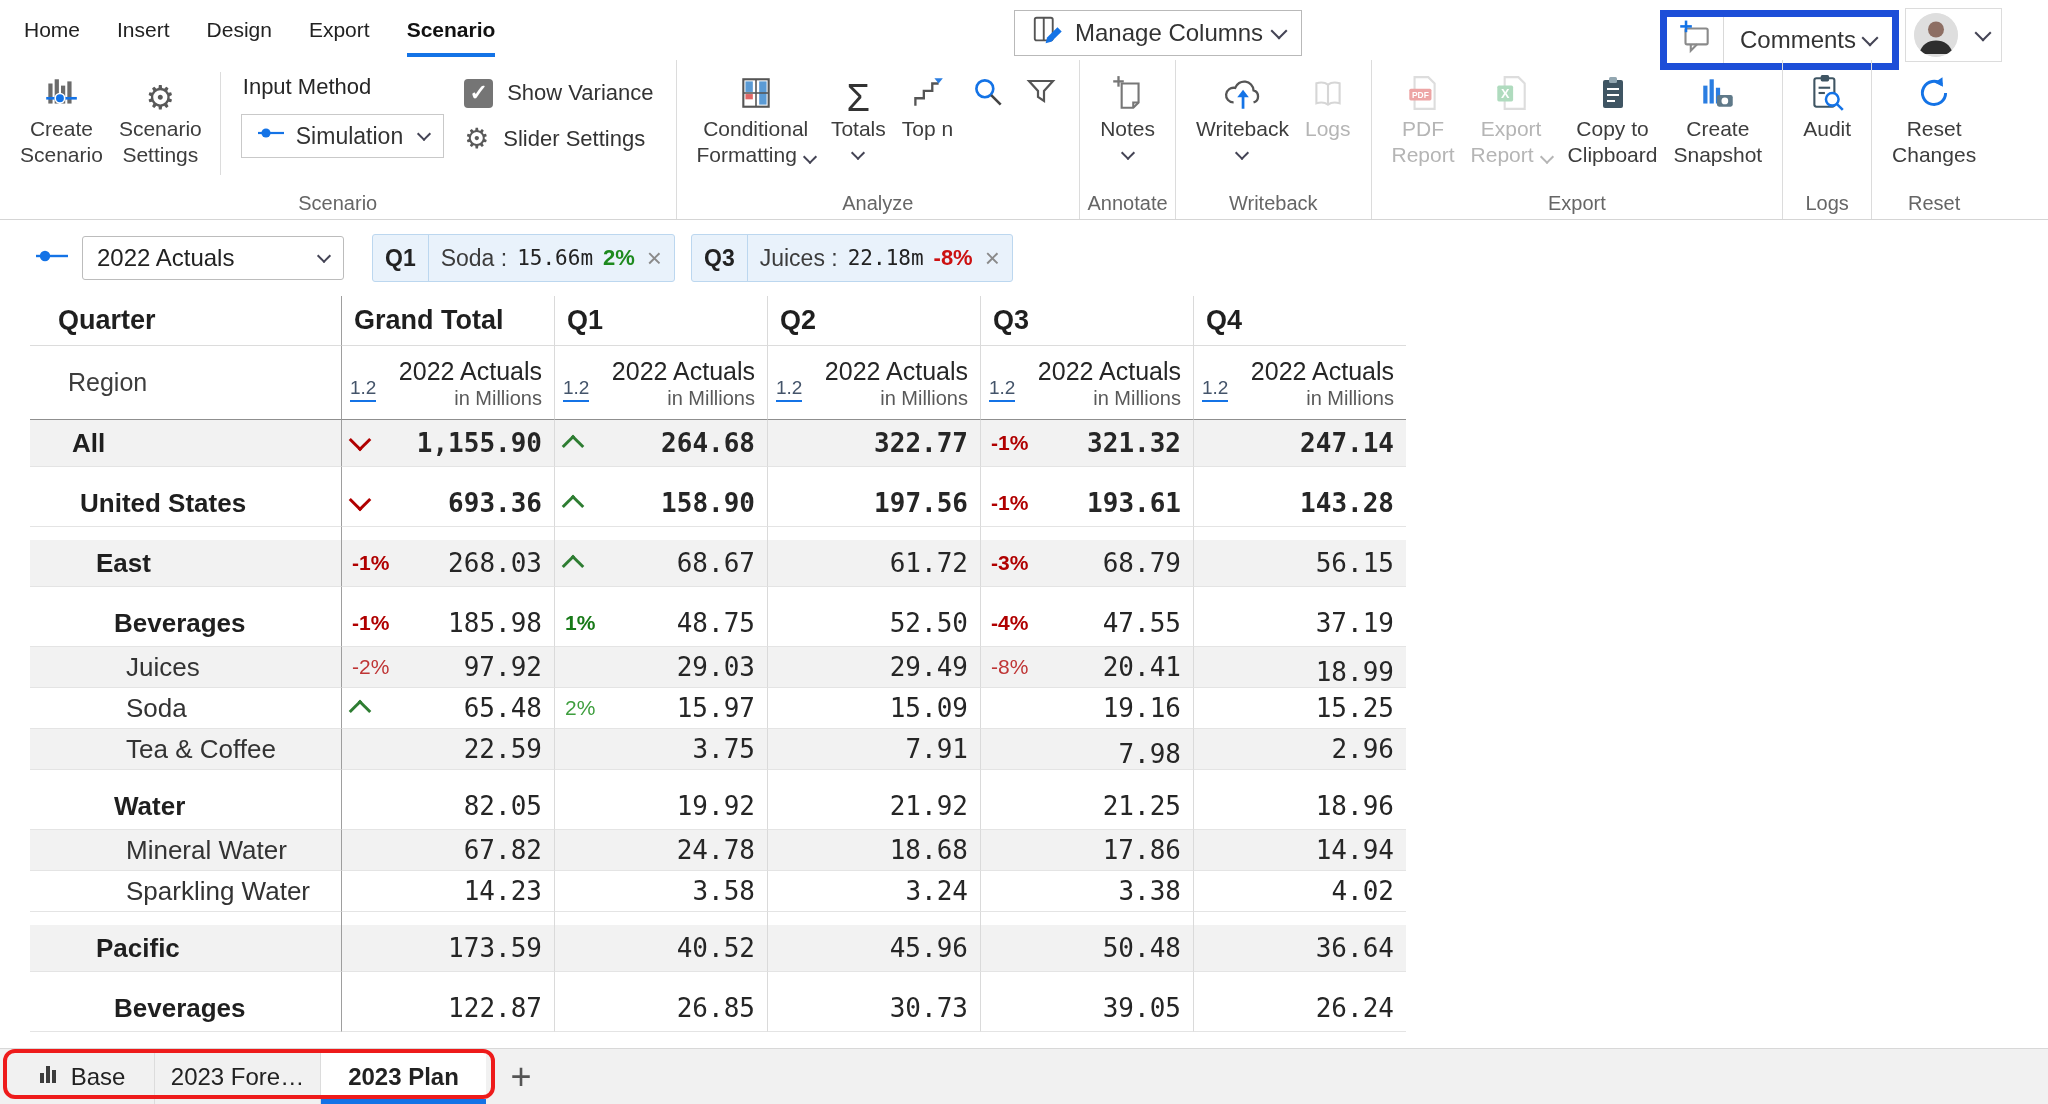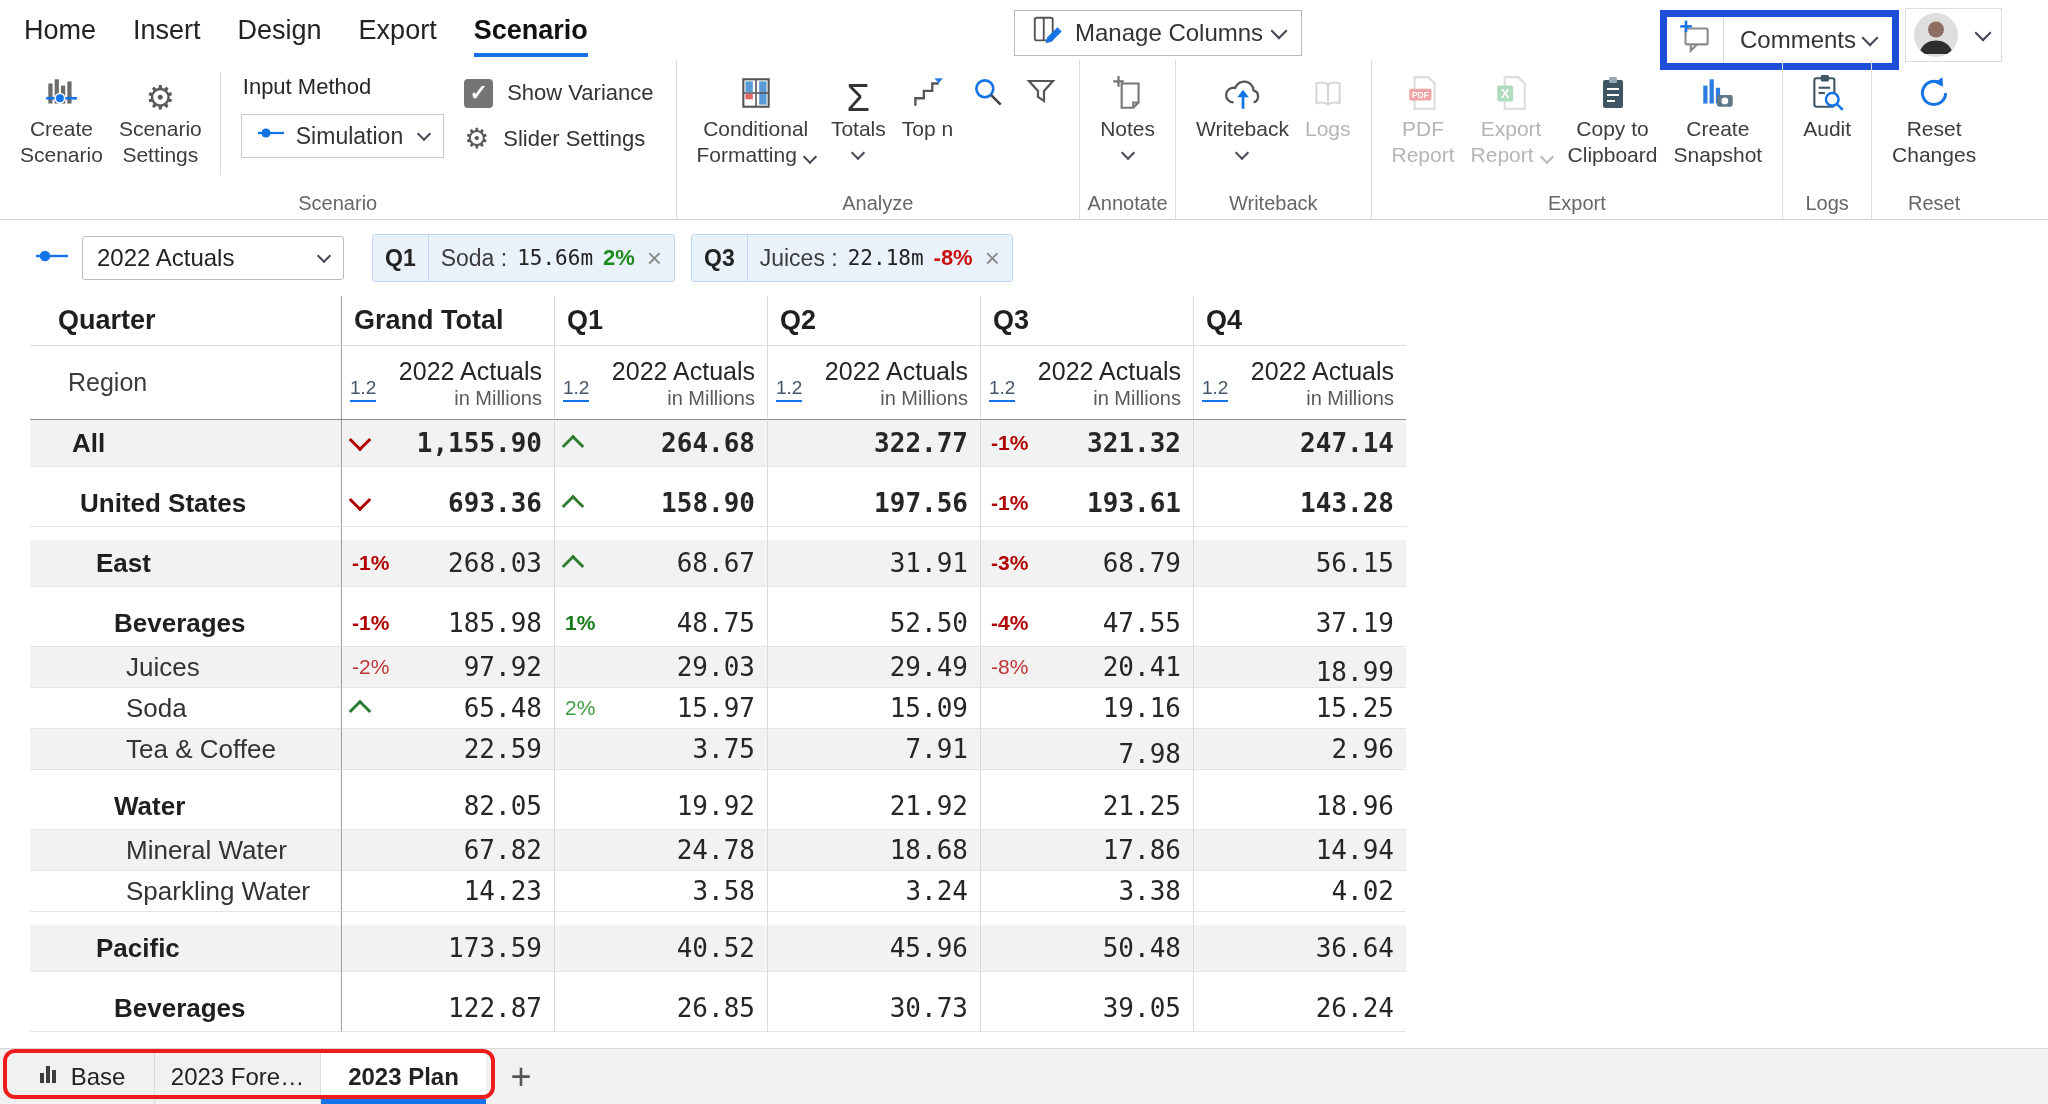--- a/index.html
+++ b/index.html
@@ -2,21 +2,21 @@
 <html><head>
 <meta charset="utf-8">
 <style>
   html,body{margin:0;padding:0;background:#fff;}
   .app{position:relative;width:2048px;height:1104px;background:#fff;overflow:hidden;
        font-family:"Liberation Sans",sans-serif;color:#262626;}
 
   
   .menubar{position:absolute;left:0;top:0;width:2048px;height:60px;}
   .menu-tabs{position:absolute;left:24px;top:0;height:60px;display:flex;gap:37px;align-items:center;}
-  .menu-tab{position:relative;font-size:27px;color:#222;height:60px;display:flex;align-items:center;cursor:default;}
+  .menu-tab{position:relative;font-size:21px;color:#222;height:60px;display:flex;align-items:center;cursor:default;}
   .menu-tab.active{font-weight:600;color:#111;}
   .menu-tab.active::after{content:"";position:absolute;left:0;right:0;bottom:3px;height:4px;background:#1473e6;}
 
   .mc-btn{position:absolute;left:1014px;top:10px;height:44px;display:flex;align-items:center;gap:10px;
           border:1px solid #b9b9b9;background:#fff;padding:0 16px;font-size:24px;color:#333;}
   .comments-wrap{position:absolute;left:1660px;top:10px;height:46px;display:flex;align-items:stretch;
           border:7px solid #1d4ed8;background:#fff;}
   .comments-icon-seg{width:56px;display:flex;align-items:center;justify-content:center;border-right:1px solid #d9d9d9;}
   .comments-label-seg{display:flex;align-items:center;gap:8px;padding:0 16px;font-size:24px;color:#333;}
   .avatar-box{position:absolute;left:1905px;top:8px;width:97px;height:54px;border:1px solid #dcdcdc;background:#fff;
@@ -566,21 +566,21 @@
         <span class="num">268.03</span>
       </div>
       <div class="cell dcell gray vcol" style="height: 47px;">
         <span class="marker">
           <span class="vchev up"></span>
         </span>
         <span class="num">68.67</span>
       </div>
       <div class="cell dcell gray vcol" style="height: 47px;">
         <span class="marker"></span>
-        <span class="num">31.91</span>
+        <span class="num">61.72</span>
       </div>
       <div class="cell dcell gray vcol" style="height: 47px;">
         <span class="marker">
           <span class="pct neg">-3%</span>
         </span>
         <span class="num">68.79</span>
       </div>
       <div class="cell dcell gray vcol" style="height: 47px;">
         <span class="marker"></span>
         <span class="num">56.15</span>

